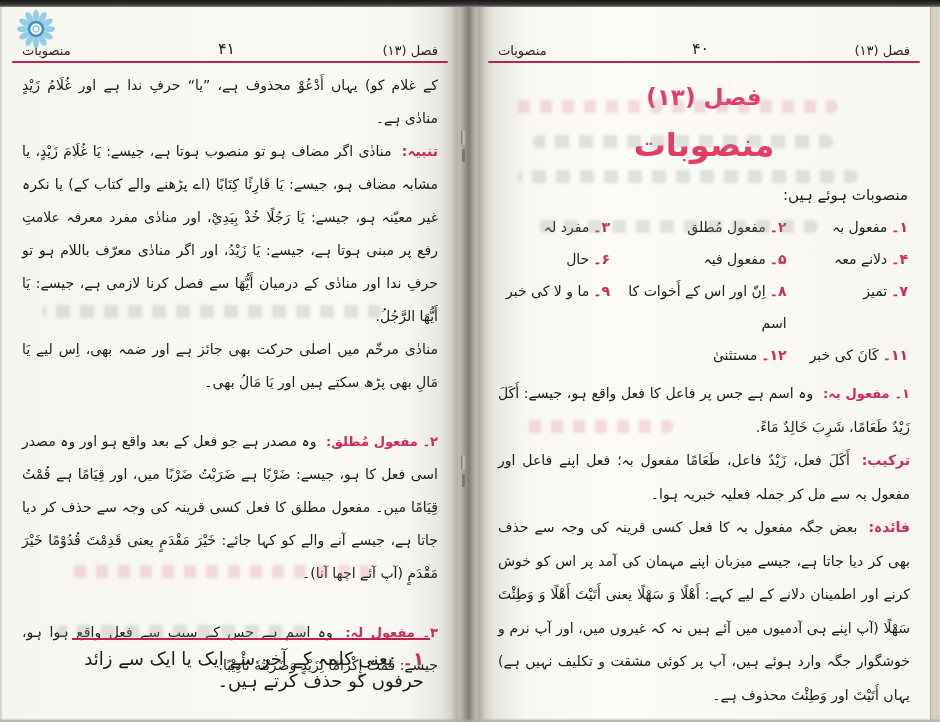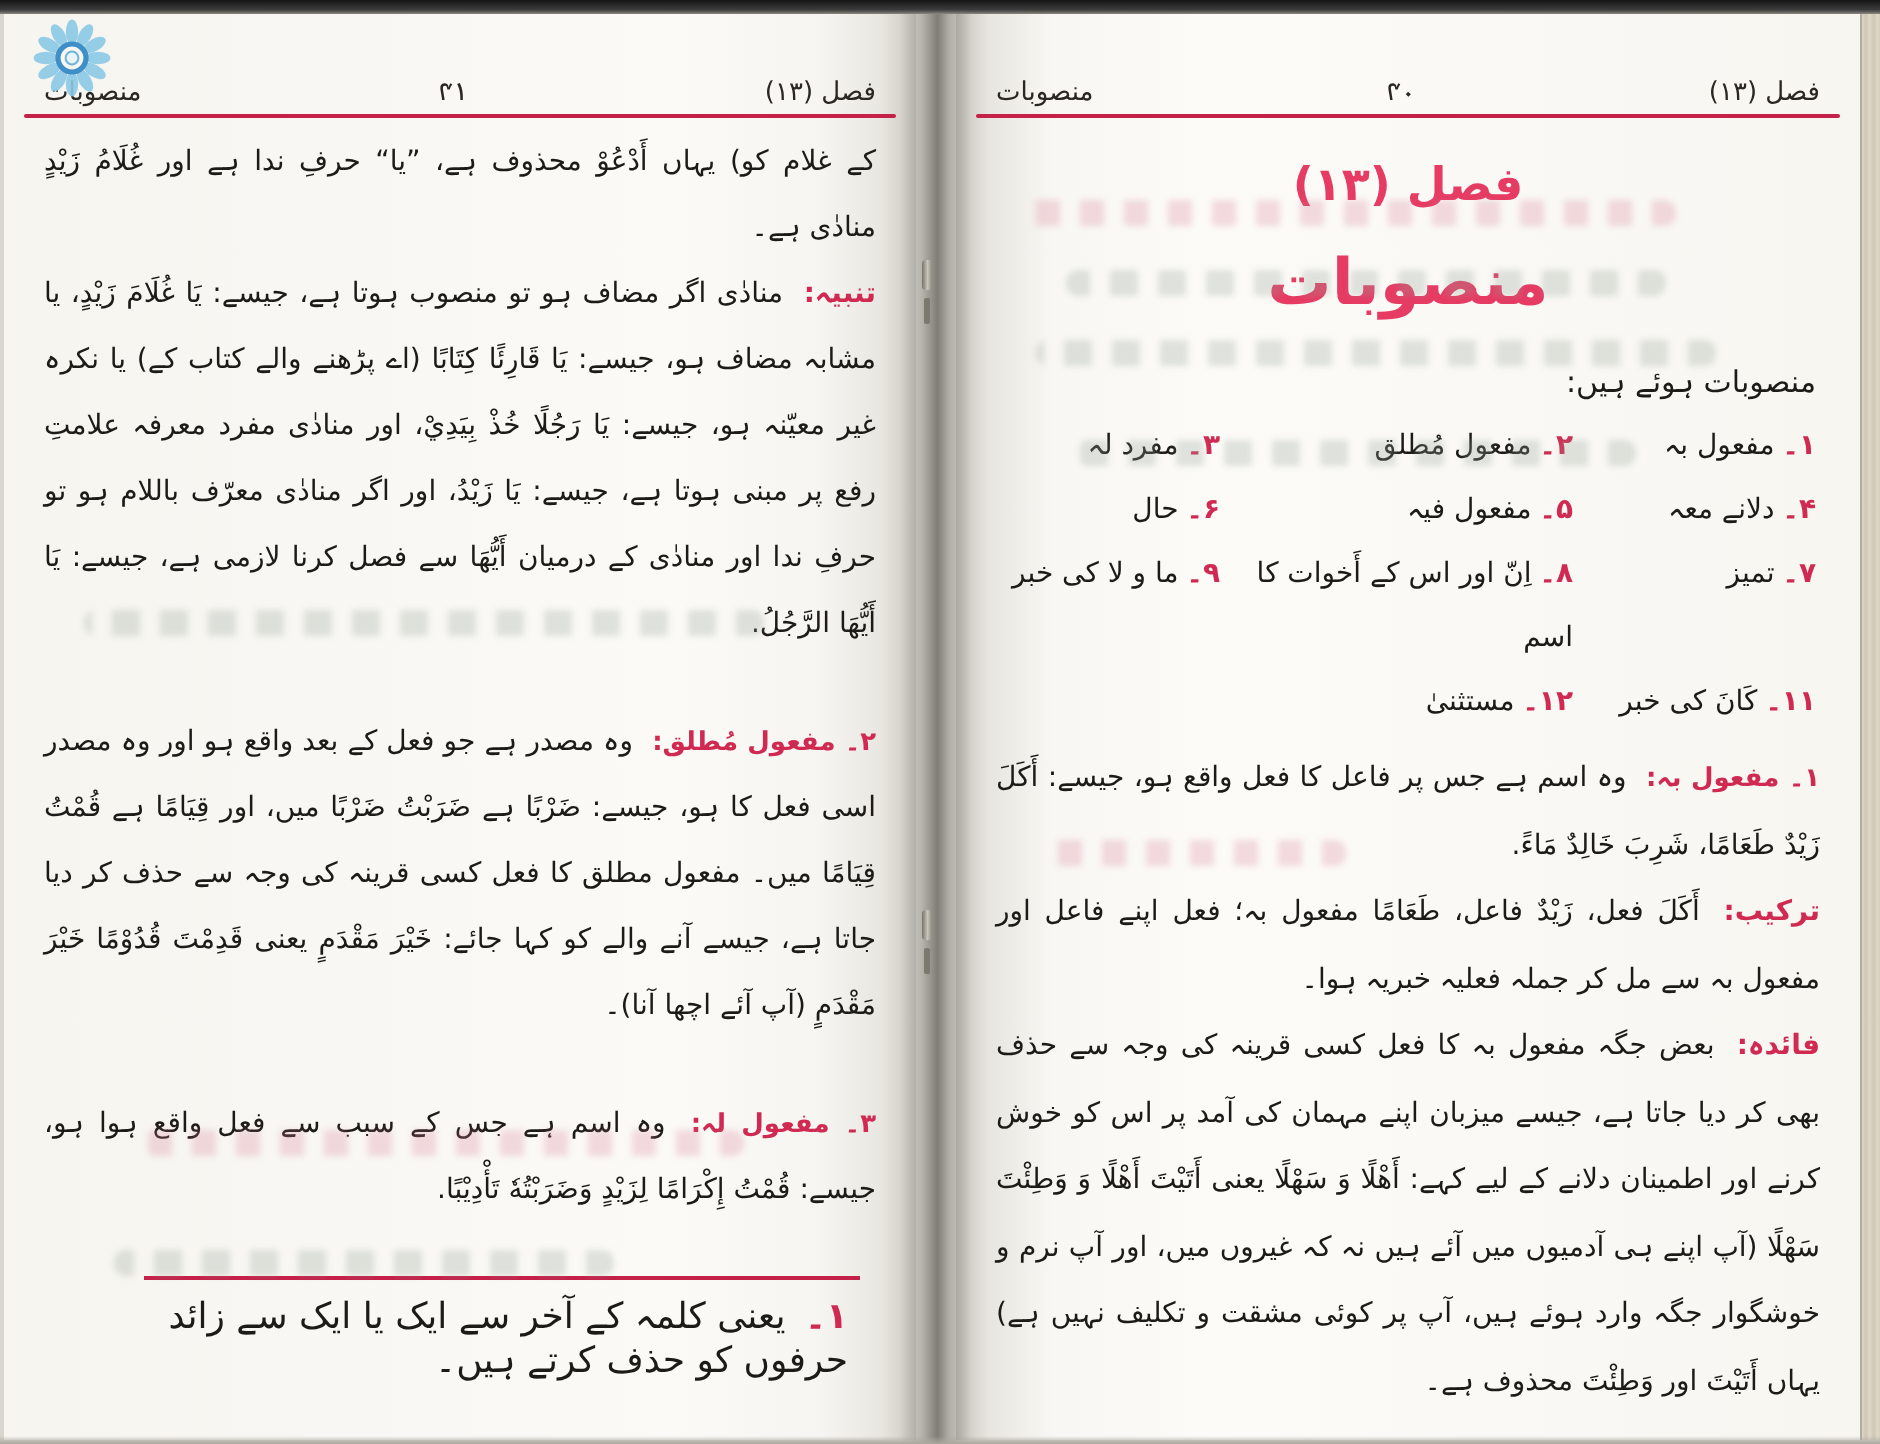--- a/index.html
+++ b/index.html
@@ -31,21 +31,21 @@
   .staple.s1{top:130px;} .staple.s2{top:455px;}
 
   
   .ghost{position:absolute;height:13px;border-radius:6px;filter:blur(1.6px);opacity:.5;z-index:1;
     background:repeating-linear-gradient(to left,rgba(150,160,150,.55) 0 14px,rgba(150,160,150,0) 14px 24px);}
   .ghost.pink{background:repeating-linear-gradient(to left,rgba(215,120,145,.5) 0 12px,rgba(215,120,145,0) 12px 22px);}
 
   
   .hdr{display:flex;justify-content:space-between;align-items:flex-end;
     padding:0 4px;margin:34px 16px 0 16px;font-size:13px;color:#2a2723;}
-  .hdr .c{font-size:12px;font-family:Liberation Serif, serif;}
+  .hdr .c{font-size:16px;}
   .rule{height:2px;margin:3px 10px 0 10px;background:#c32148;border-radius:1px;}
 
   
   .body{padding:6px 20px 0 20px;font-size:14px;line-height:33px;text-align:justify;}
   .body p{margin:0;}
   p.gap{margin-top:26px;}
   .lead{color:#d02a52;font-weight:bold;margin-left:5px;}
   .lead.big{font-size:13px;}
   sup.fnref{color:#d02a52;font-size:10px;font-weight:bold;}
 
@@ -124,20 +124,21 @@
       <span class="l">منصوبات</span>
     </div>
     <div class="rule"></div>
 
     <div class="body">
       <p><span>کے غلام کو) یہاں أَدْعُوْ محذوف ہے، ”یا“ حرفِ ندا ہے اور غُلَامُ زَیْدٍ منادٰی ہے۔</span></p>
       <p>
         <span class="lead">تنبیہ:</span>
         <span>منادٰی اگر مضاف ہو تو منصوب ہوتا ہے، جیسے: یَا غُلَامَ زَیْدٍ، یا مشابہ مضاف ہو، جیسے: یَا قَارِئًا کِتَابًا (اے پڑھنے والے کتاب کے) یا نکرہ غیر معیّنہ ہو، جیسے: یَا رَجُلًا خُذْ بِیَدِيْ، اور منادٰی مفرد معرفہ علامتِ رفع پر مبنی ہوتا ہے، جیسے: یَا زَیْدُ، اور اگر منادٰی معرّف باللام ہو تو حرفِ ندا اور منادٰی کے درمیان أَیُّهَا سے فصل کرنا لازمی ہے، جیسے: یَا أَیُّهَا الرَّجُلُ.</span>
       </p>
+      <p><span>منادٰی مرخّم میں اصلی حرکت بھی جائز ہے اور ضمہ بھی، اِس لیے یَا مَالِ بھی پڑھ سکتے ہیں اور یَا مَالُ بھی۔</span></p>
       <p class="gap">
         <span class="lead big">۲۔ مفعول مُطلق:</span>
         <span>وہ مصدر ہے جو فعل کے بعد واقع ہو اور وہ مصدر اسی فعل کا ہو، جیسے: ضَرْبًا ہے ضَرَبْتُ ضَرْبًا میں، اور قِیَامًا ہے قُمْتُ قِیَامًا میں۔ مفعول مطلق کا فعل کسی قرینہ کی وجہ سے حذف کر دیا جاتا ہے، جیسے آنے والے کو کہا جائے: خَیْرَ مَقْدَمٍ یعنی قَدِمْتَ قُدُوْمًا خَیْرَ مَقْدَمٍ (آپ آئے اچھا آنا)۔</span>
       </p>
       <p class="gap">
         <span class="lead big">۳۔ مفعول لہ:</span>
         <span>وہ اسم ہے جس کے سبب سے فعل واقع ہوا ہو، جیسے: قُمْتُ إِکْرَامًا لِزَیْدٍ وَضَرَبْتُهٗ تَأْدِیْبًا.</span>
       </p>
 
     </div>

